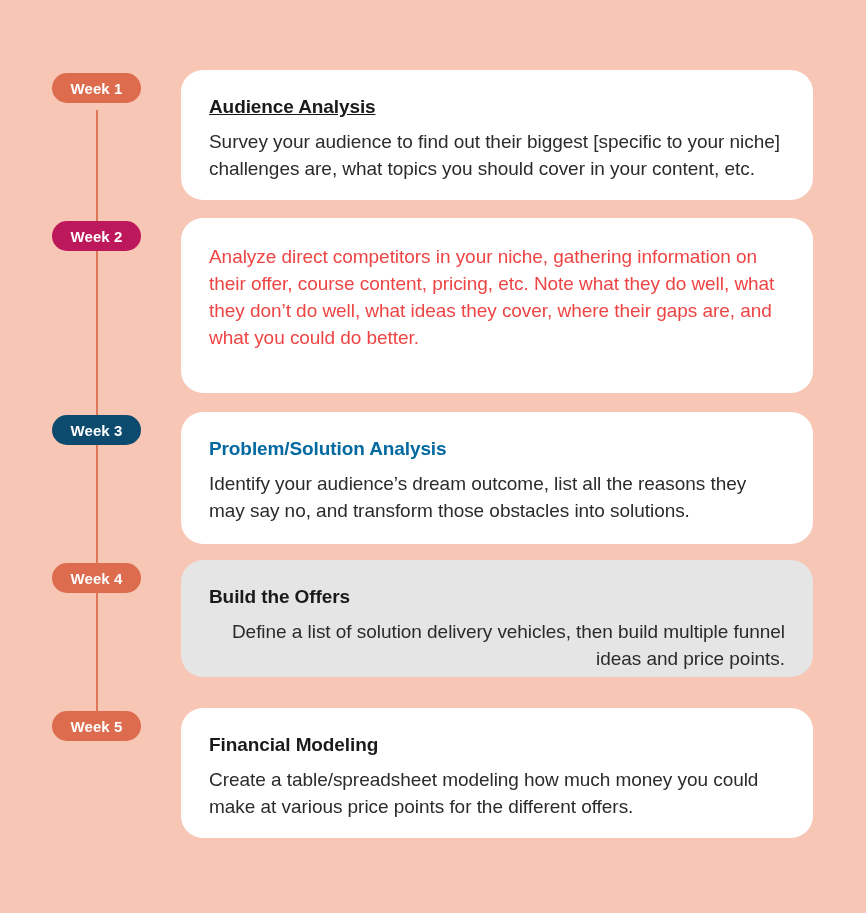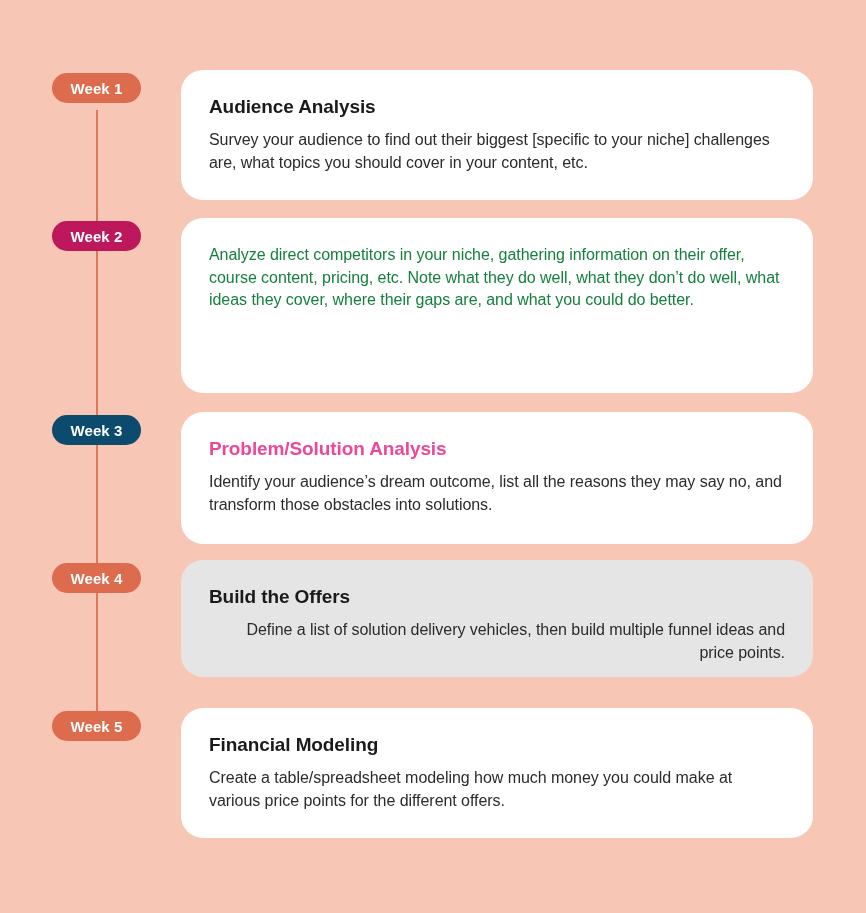--- a/index.html
+++ b/index.html
@@ -75,51 +75,51 @@
   .card-title {
     font-size: 19px;
     font-weight: bold;
     color: #1a1a1a;
     letter-spacing: -0.1px;
     margin: 0 0 10px 0;
     line-height: 1.2;
   }
 
   .card-body {
-    font-size: 16px;
+    font-size: 19px;
     font-weight: normal;
     color: #2b2b2b;
     line-height: 1.42;
     margin: 0;
     letter-spacing: -0.05px;
   }
 </style>
 </head>
 <body style="background: rgb(247, 198, 181);">
 
 <div id="timeline">
   <div class="connector" style="top: 110px; height: 620px; background: rgb(217, 103, 74);"></div>
   <div class="rows">
       <div class="row">
         <div class="badge" style="top: 73px; background: rgb(221, 107, 77); color: rgb(255, 255, 255);">Week 1</div>
         <div class="card" style="top: 70px; height: 130px; background: rgb(255, 255, 255);">
-          <div class="card-title" style="color: rgb(26, 26, 26);">Audience Analysis</div>
+          <div class="card-title" style="color: rgb(26, 26, 26); text-decoration: underline;">Audience Analysis</div>
           <div class="card-body" style="color: rgb(43, 43, 43);">Survey your audience to find out their biggest [specific to your niche] challenges are, what topics you should cover in your content, etc.</div>
         </div>
       </div>
       <div class="row">
         <div class="badge" style="top: 221px; background: #be185d; color: rgb(255, 255, 255);">Week 2</div>
         <div class="card" style="top: 218px; height: 175px; background: rgb(255, 255, 255);">
-          <div class="card-body" style="color: #15803d;">Analyze direct competitors in your niche, gathering information on their offer, course content, pricing, etc. Note what they do well, what they don’t do well, what ideas they cover, where their gaps are, and what you could do better.</div>
+          <div class="card-body" style="color: #ef4444;">Analyze direct competitors in your niche, gathering information on their offer, course content, pricing, etc. Note what they do well, what they don’t do well, what ideas they cover, where their gaps are, and what you could do better.</div>
         </div>
       </div>
       <div class="row">
         <div class="badge" style="top: 415px; background: #0c4a6e; color: rgb(255, 255, 255);">Week 3</div>
         <div class="card" style="top: 412px; height: 132px; background: rgb(255, 255, 255);">
-          <div class="card-title" style="color: #ec4899;">Problem/Solution Analysis</div>
+          <div class="card-title" style="color: #0369a1;">Problem/Solution Analysis</div>
           <div class="card-body" style="color: rgb(43, 43, 43);">Identify your audience’s dream outcome, list all the reasons they may say no, and transform those obstacles into solutions.</div>
         </div>
       </div>
       <div class="row">
         <div class="badge" style="top: 563px; background: rgb(221, 107, 77); color: rgb(255, 255, 255);">Week 4</div>
         <div class="card" style="top: 560px; height: 117px; background: #e5e5e5;">
           <div class="card-title" style="color: rgb(26, 26, 26);">Build the Offers</div>
           <div class="card-body" style="color: rgb(43, 43, 43); text-align: right;">Define a list of solution delivery vehicles, then build multiple funnel ideas and price points.</div>
         </div>
       </div>

